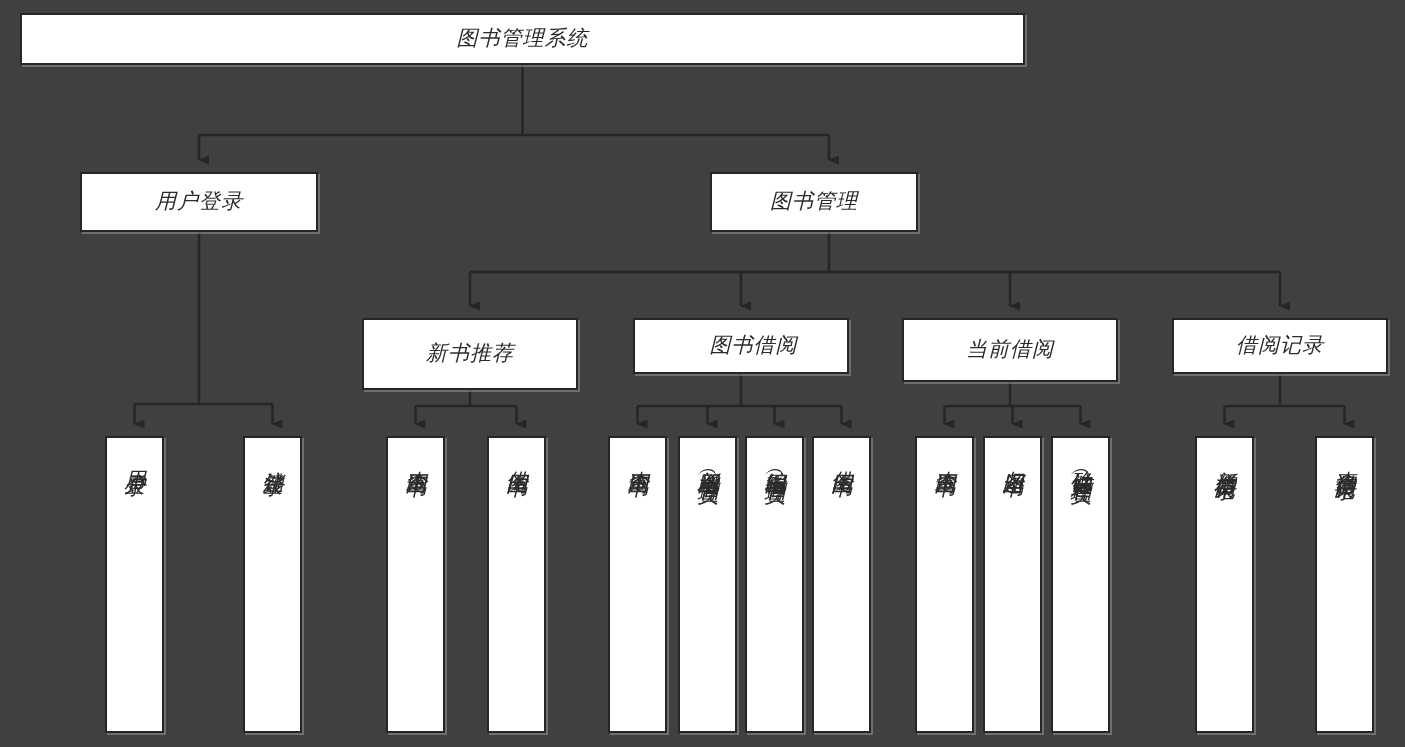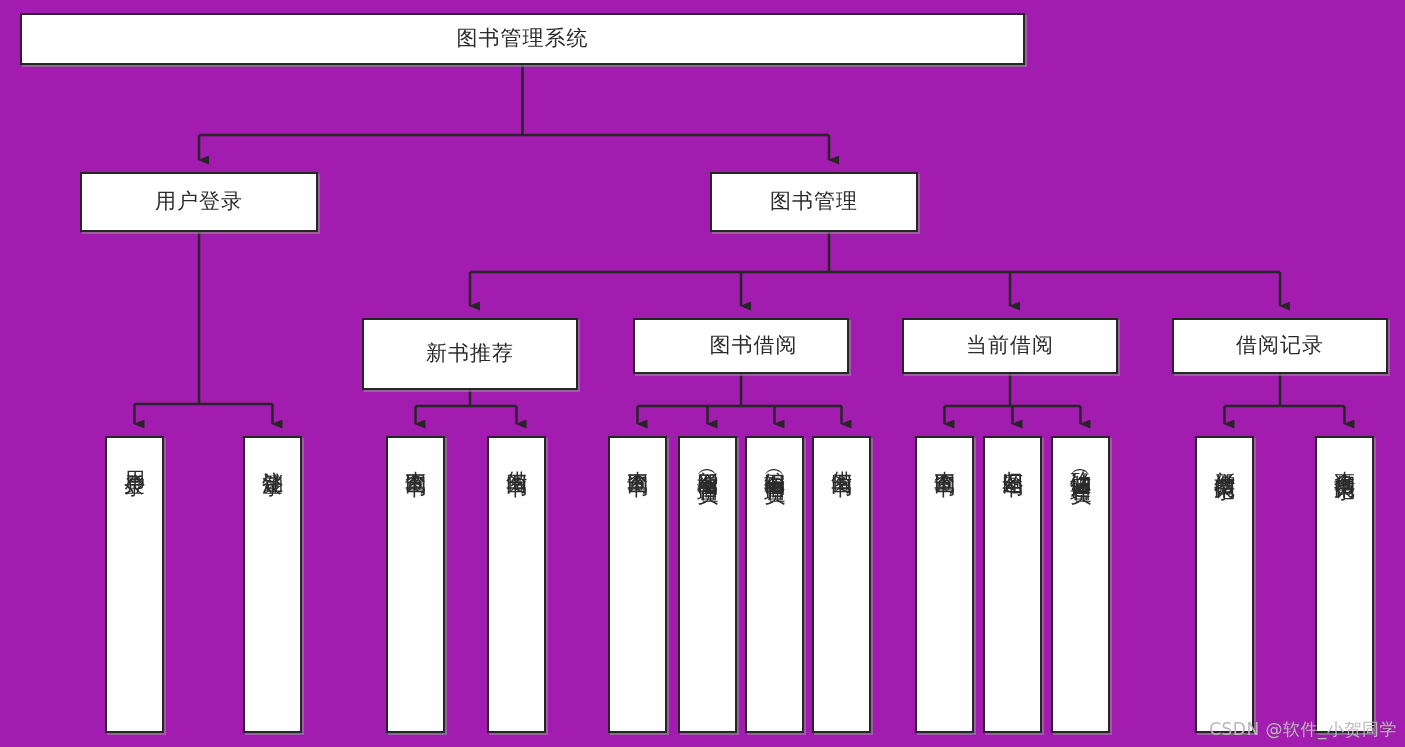--- a/index.html
+++ b/index.html
@@ -8,22 +8,23 @@
     padding: 0;
     background: #ffffff;
   }
   body {
     font-family: "DejaVu Sans", "Liberation Sans", sans-serif;
   }
   #diagram-root {
     position: relative;
     width: 1405px;
     height: 747px;
-    background: #a21caf;
+    background: #404040;
     overflow: hidden;
+    font-style: italic;
   }
   #edge-layer {
     position: absolute;
     left: 0;
     top: 0;
     width: 1405px;
     height: 747px;
     pointer-events: none;
   }
   .node {
@@ -114,21 +115,21 @@
         <path d="M1224.5,406 L1224.5,424" stroke="#262626" stroke-width="2.5" fill="none" marker-end="url(#arrowhead)"></path>
         <path d="M1344.5,406 L1344.5,424" stroke="#262626" stroke-width="2.5" fill="none" marker-end="url(#arrowhead)"></path>
       </g>
   </svg>
   <div id="node-layer">
       <div class="node node-h" style="left: 20px; top: 13px; width: 1005px; height: 52px;">图书管理系统</div>
       <div class="node node-h" style="left: 80px; top: 172px; width: 238px; height: 60px;">用户登录</div>
       <div class="node node-h" style="left: 710px; top: 172px; width: 208px; height: 60px;">图书管理</div>
       <div class="node node-h" style="left: 362px; top: 318px; width: 216px; height: 72px;">新书推荐</div>
       <div class="node node-h" style="left: 633px; top: 318px; width: 216px; height: 56px; padding-left: 25px;">图书借阅</div>
-      <div class="node node-h" style="left: 902px; top: 318px; width: 216px; height: 56px;">当前借阅</div>
+      <div class="node node-h" style="left: 902px; top: 318px; width: 216px; height: 64px;">当前借阅</div>
       <div class="node node-h" style="left: 1172px; top: 318px; width: 216px; height: 56px;">借阅记录</div>
       <div class="node node-v" style="left: 105px; top: 436px; width: 59px; height: 297px;">
         <span class="vlabel">用户登录</span>
       </div>
       <div class="node node-v" style="left: 243px; top: 436px; width: 59px; height: 297px;">
         <span class="vlabel">注销登录</span>
       </div>
       <div class="node node-v" style="left: 386px; top: 436px; width: 59px; height: 297px;">
         <span class="vlabel">查询图书</span>
       </div>
@@ -156,14 +157,13 @@
       <div class="node node-v" style="left: 1051px; top: 436px; width: 59px; height: 297px;">
         <span class="vlabel">确认归还（管理员）</span>
       </div>
       <div class="node node-v" style="left: 1195px; top: 436px; width: 59px; height: 297px;">
         <span class="vlabel">新增借阅记录</span>
       </div>
       <div class="node node-v" style="left: 1315px; top: 436px; width: 59px; height: 297px;">
         <span class="vlabel">查询借阅记录</span>
       </div>
     </div>
-  <div id="watermark">CSDN @软件_小贺同学</div>
 </div>
 
 </body></html>

